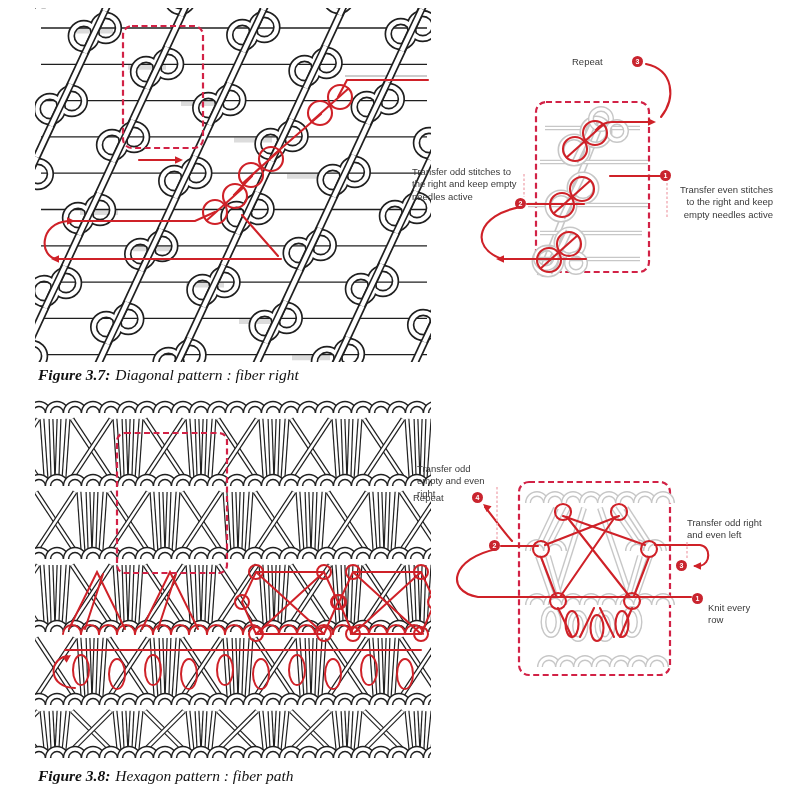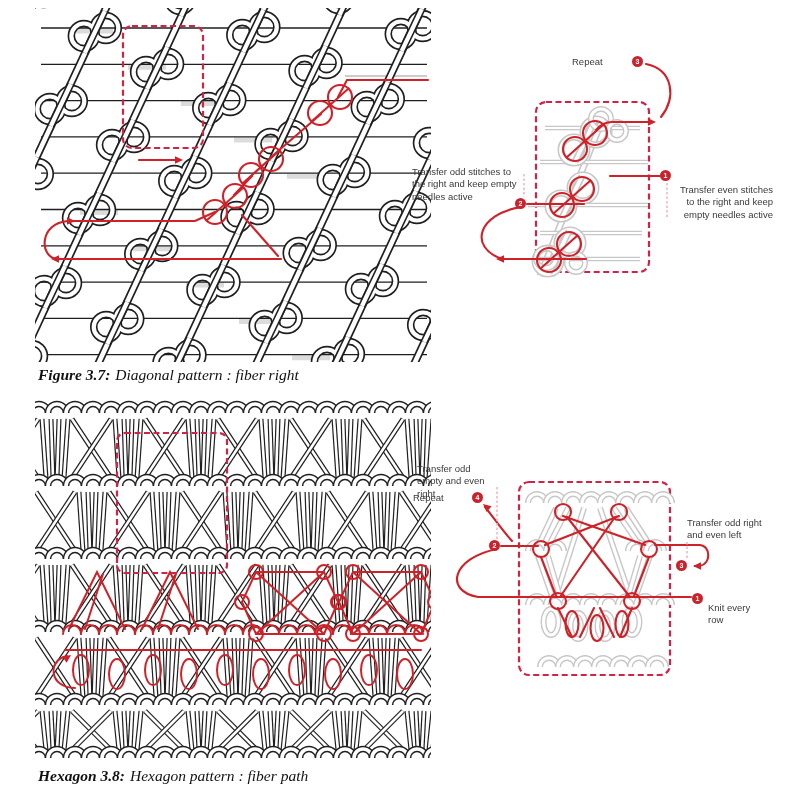--- a/index.html
+++ b/index.html
@@ -1286,14 +1286,14 @@
 <span class="badge" style="left:472px;top:492px;">4</span>
 <span class="badge" style="left:489px;top:540px;">2</span>
 
 <div class="lbl" style="left:687px;top:517px;width:90px;">Transfer odd right and even left</div>
 <span class="badge" style="left:676px;top:560px;">3</span>
 
 <div class="lbl" style="left:708px;top:591px;width:54px;margin-top:11px;">Knit every row</div>
 <span class="badge" style="left:692px;top:593px;">1</span>
 
 <div class="caption" style="left:38px;top:767px;">
-  <b>Hexagon 3.8:</b><span>Hexagon pattern : fiber path</span>
+  <b>Figure 3.8:</b><span>Hexagon pattern : fiber path</span>
 </div>
 
 </body></html>

